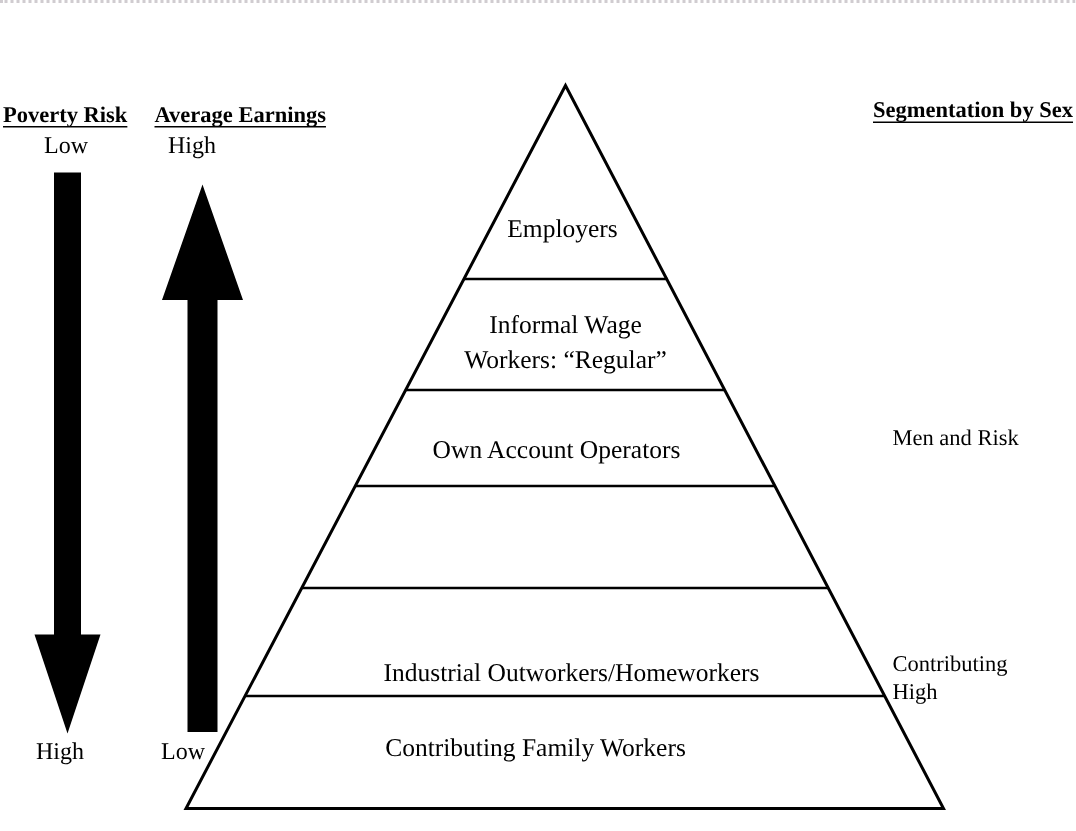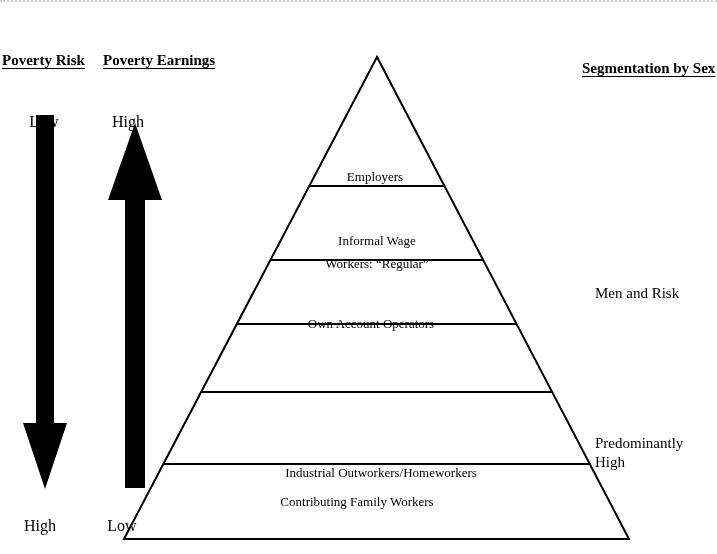--- a/index.html
+++ b/index.html
@@ -9,30 +9,31 @@
     width: 717px;
     height: 554px;
     background: #ffffff;
     border-top: 2px dotted #d0ccd0;
     font-family: "Liberation Serif", "DejaVu Serif", serif;
     color: #000000;
     overflow: hidden;
   }
   .shapes { position: absolute; left: 0; top: 0; width: 717px; height: 554px; }
   .txt { position: absolute; white-space: nowrap; color: #000; }
-  .center { transform: translate(-50%, -50%); text-align: center; margin-top: 24px; }
+  .center { transform: translate(-50%, -50%); text-align: center; }
   .vcenter { transform: translateY(-50%); }
   .hdr {
     font-weight: bold;
     font-size: 15px;
     text-decoration: underline;
     text-underline-offset: 3px;
+    margin-top: 17px;
   }
   .axis-label { font-size: 16px; }
-  .tier-label { font-size: 13px; }
+  .tier-label { font-size: 17px; }
   .tier-label .line { line-height: 23px; text-align: center; }
   .seg-label { font-size: 15px; }
   .seg-label .line { line-height: 19px; text-align: left; }
 </style>
 </head>
 <body>
 
 <div class="canvas">
 
   <svg class="shapes" viewBox="0 0 717 554">
@@ -44,44 +45,44 @@
     <line x1="237" y1="322" x2="517" y2="322" stroke="#000000" stroke-width="1.8"></line>
     <line x1="201" y1="390" x2="552" y2="390" stroke="#000000" stroke-width="1.8"></line>
     <line x1="163" y1="462" x2="590" y2="462" stroke="#000000" stroke-width="1.8"></line>
 
     <polygon points="36,113 54,113 54,421 67,421 45,487 23,421 36,421" fill="#000000"></polygon>
 
     <polygon points="108,198 135,121 162,198 145,198 145,486 125,486 125,198" fill="#000000"></polygon>
   </svg>
 
   <div class="txt hdr" style="left:2px; top:50px;">Poverty Risk</div>
-  <div class="txt hdr" style="left:103px; top:50px;">Poverty Earnings</div>
+  <div class="txt hdr" style="left:103px; top:50px;">Average Earnings</div>
 
   <div class="txt axis-label center" style="left:44px; top:96px;">Low</div>
   <div class="txt axis-label center" style="left:128px; top:96px;">High</div>
   <div class="txt axis-label center" style="left:40px; top:500px;">High</div>
   <div class="txt axis-label center" style="left:122px; top:500px;">Low</div>
 
   <div class="txt tier-label center" style="left:375px; top:151px;">Employers</div>
 
   <div class="txt tier-label center" style="left:377px; top:226px;">
     <div class="line">Informal Wage</div>
     <div class="line">Workers: “Regular”</div>
   </div>
 
   <div class="txt tier-label center" style="left:371px; top:298px;">Own Account Operators</div>
 
 
   <div class="txt tier-label center" style="left:381px; top:447px;">Industrial Outworkers/Homeworkers</div>
 
-  <div class="txt tier-label center" style="left:357px; top:476px;">Contributing Family Workers</div>
+  <div class="txt tier-label center" style="left:357px; top:497px;">Contributing Family Workers</div>
 
-  <div class="txt hdr" style="left:582px; top:58px;">Segmentation by Sex</div>
+  <div class="txt hdr" style="left:582px; top:47px;">Segmentation by Sex</div>
 
 
   <div class="txt seg-label vcenter" style="left:595px; top:291px;">Men and Risk</div>
 
   <div class="txt seg-label vcenter" style="left:595px; top:451px;">
-    <div class="line">Predominantly</div>
+    <div class="line">Contributing</div>
     <div class="line">High</div>
   </div>
 
 </div>
 
 </body></html>

